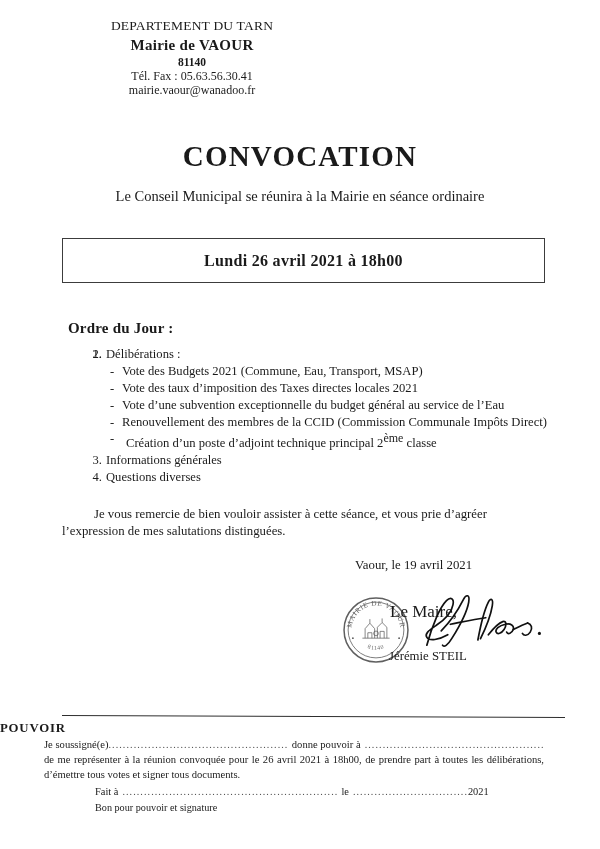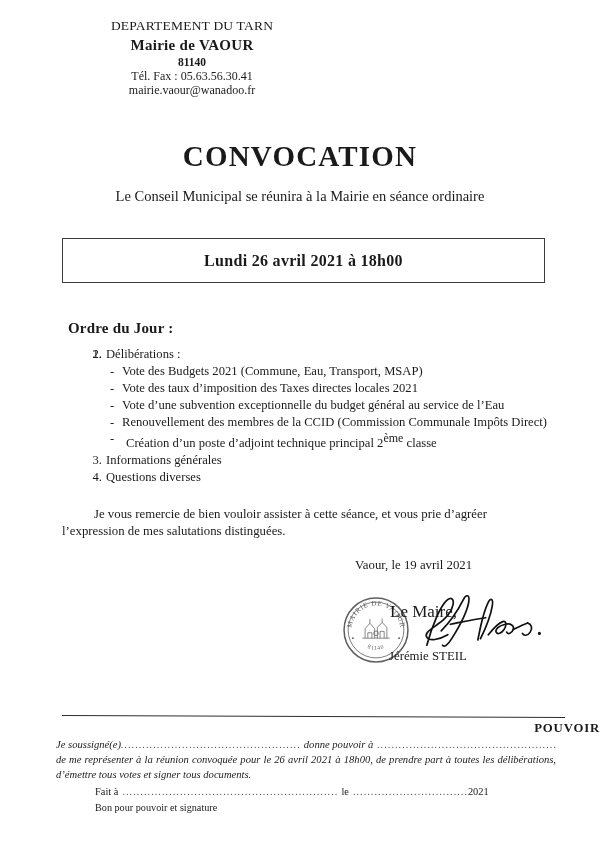--- a/index.html
+++ b/index.html
@@ -196,33 +196,32 @@
     background: #2e2e2e;
     transform: rotate(0.22deg);
   }
 
   
   .pouvoir-title {
     position: absolute;
     left: 0;
     top: 721px;
     width: 600px;
-    text-align: right;
+    text-align: left;
     font-size: 12.8px;
     font-weight: bold;
     letter-spacing: .8px;
   }
   .pouvoir-body {
     position: absolute;
-    left: 56px;
+    left: 44px;
     top: 737px;
     width: 500px;
     font-size: 10.6px;
     line-height: 1.42;
-    font-style: italic;
   }
   .pv-line1 {
     display: flex;
     align-items: baseline;
     white-space: nowrap;
   }
   .dots {
     flex: 1 1 auto;
     overflow: hidden;
     white-space: nowrap;

